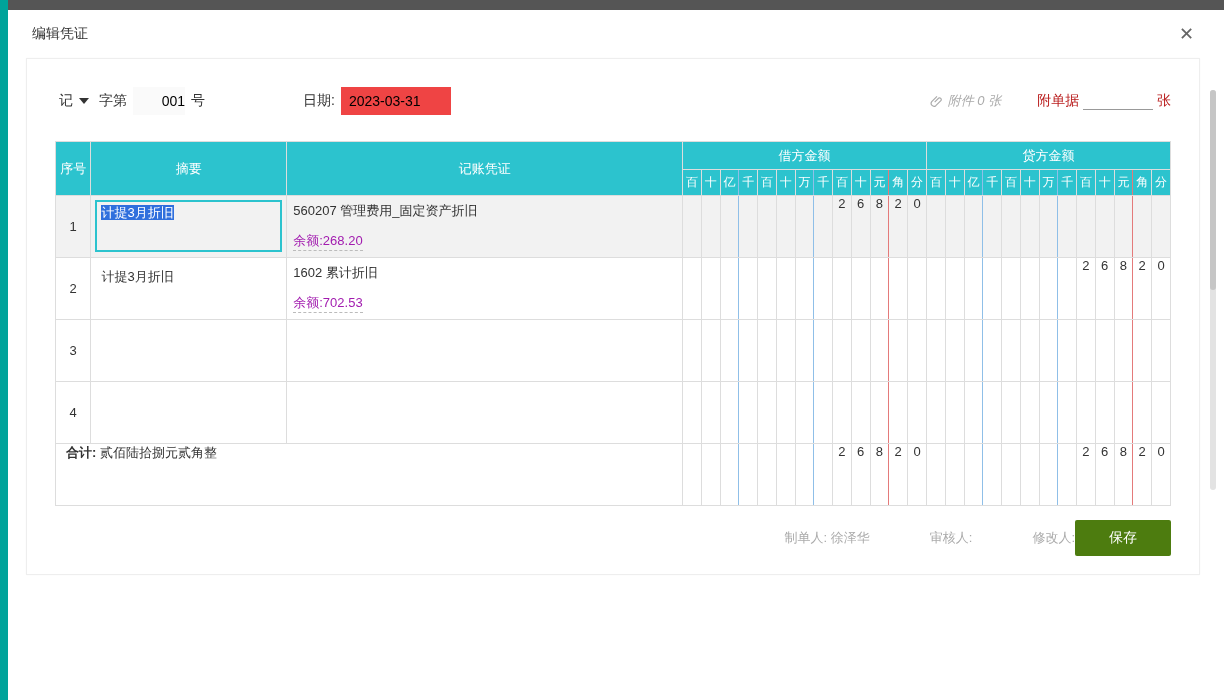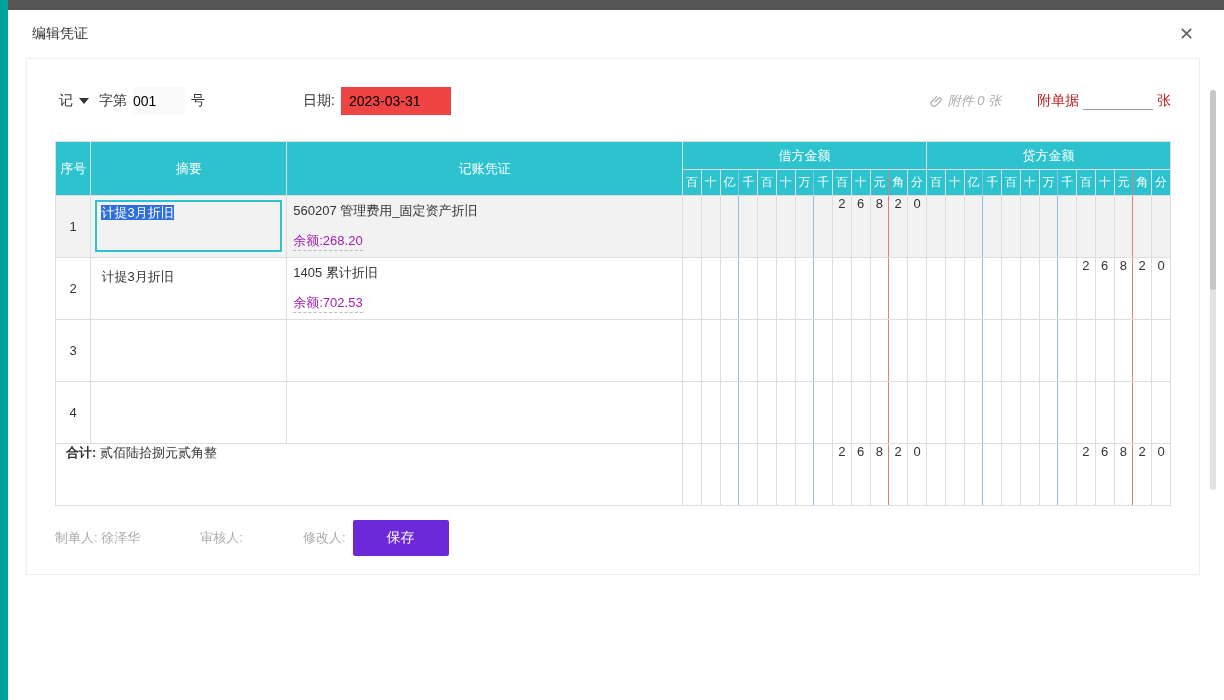--- a/index.html
+++ b/index.html
@@ -33,21 +33,21 @@
   box-shadow: 0 0 2px rgba(0,0,0,.03);
 }
 
 .voucher-top {
   display:flex; align-items:center; gap:18px; margin-bottom:26px;
   font-size:14px; color:#333;
 }
 .v-group { display:flex; align-items:center; gap:6px; }
 .seltype { display:flex; align-items:center; gap:6px; padding:2px 4px; cursor:pointer;}
 .seltype .caret { border-left:5px solid transparent; border-right:5px solid transparent; border-top:6px solid #333; display:inline-block;}
-.num-input { width:52px; height:28px; text-align:left; border:none; background:#fafafa; font-size:14px; }
+.num-input { width:52px; height:28px; text-align:right; border:none; background:#fafafa; font-size:14px; }
 .date-input { width:110px; height:28px; border:none; background:#ef4444; padding:0 8px; font-size:14px;}
 .v-spacer { flex:1; }
 .attach { color:#aaa; font-size:13px; display:flex; align-items:center; gap:4px; cursor:pointer;font-style:italic;}
 .attach svg { width:14px; height:14px; }
 .attach-count { margin-right:18px;}
 .attach-pages { color:#b91c1c; }
 .attach-pages .underline { display:inline-block; width:70px; border-bottom:1px solid #999; height:18px; vertical-align:middle;}
 
 
 .vtable { width:100%; border-collapse:collapse; table-layout:fixed; }
@@ -82,23 +82,23 @@
 
 .dc { border-left:1px solid #eee; border-right:1px solid #eee; }
 .sep-blue-r { border-right:1px solid #8fbfe8 !important; }
 .sep-red-r { border-right:1px solid #e47a7a !important; }
 
 
 .total-row td { height:62px; }
 .total-label { padding-left:10px; font-weight:600; font-size:14px; vertical-align:middle;}
 
 
-.card-footer { display:flex; align-items:center; justify-content:flex-start; margin-top:14px; font-size:13px; color:#aaa;gap:7px;}
+.card-footer { display:flex; align-items:center; justify-content:flex-end; margin-top:14px; font-size:13px; color:#aaa;}
 .card-footer .meta { display:flex; gap:60px; }
-.save-btn { background:#6d28d9; color:#fff; border:none; width:96px; height:36px; font-size:14px; border-radius:2px; cursor:pointer;}
+.save-btn { background:#4d7c0f; color:#fff; border:none; width:96px; height:36px; font-size:14px; border-radius:2px; cursor:pointer;}
 
 
 .fake-scroll { position:absolute; right:2px; top:80px; width:6px; height:400px; background:#e3e3e3; border-radius:3px;}
 .fake-thumb { position:absolute; right:2px; top:80px; width:6px; height:200px; background:#c6c6c6; border-radius:3px;}
 
 </style>
 </head>
 <body>
 
 <div class="bg-top"></div>
@@ -261,21 +261,21 @@
               <td class="digit dc sep-red-r"></td>
               <td class="digit dc"></td>
               <td class="digit dc"></td>
             </tr>
             <tr>
               <td class="idx">2</td>
               <td class="summary-cell">
                 <div class="summary-text">计提3月折旧</div>
               </td>
               <td class="subject-cell">
-                <div class="subject-name">1405 累计折旧</div>
+                <div class="subject-name">1602 累计折旧</div>
                 <div class="balance">余额:702.53</div>
               </td>
               <td class="digit dc"></td>
               <td class="digit dc"></td>
               <td class="digit dc sep-blue-r"></td>
               <td class="digit dc"></td>
               <td class="digit dc"></td>
               <td class="digit dc"></td>
               <td class="digit dc sep-blue-r"></td>
               <td class="digit dc"></td>

